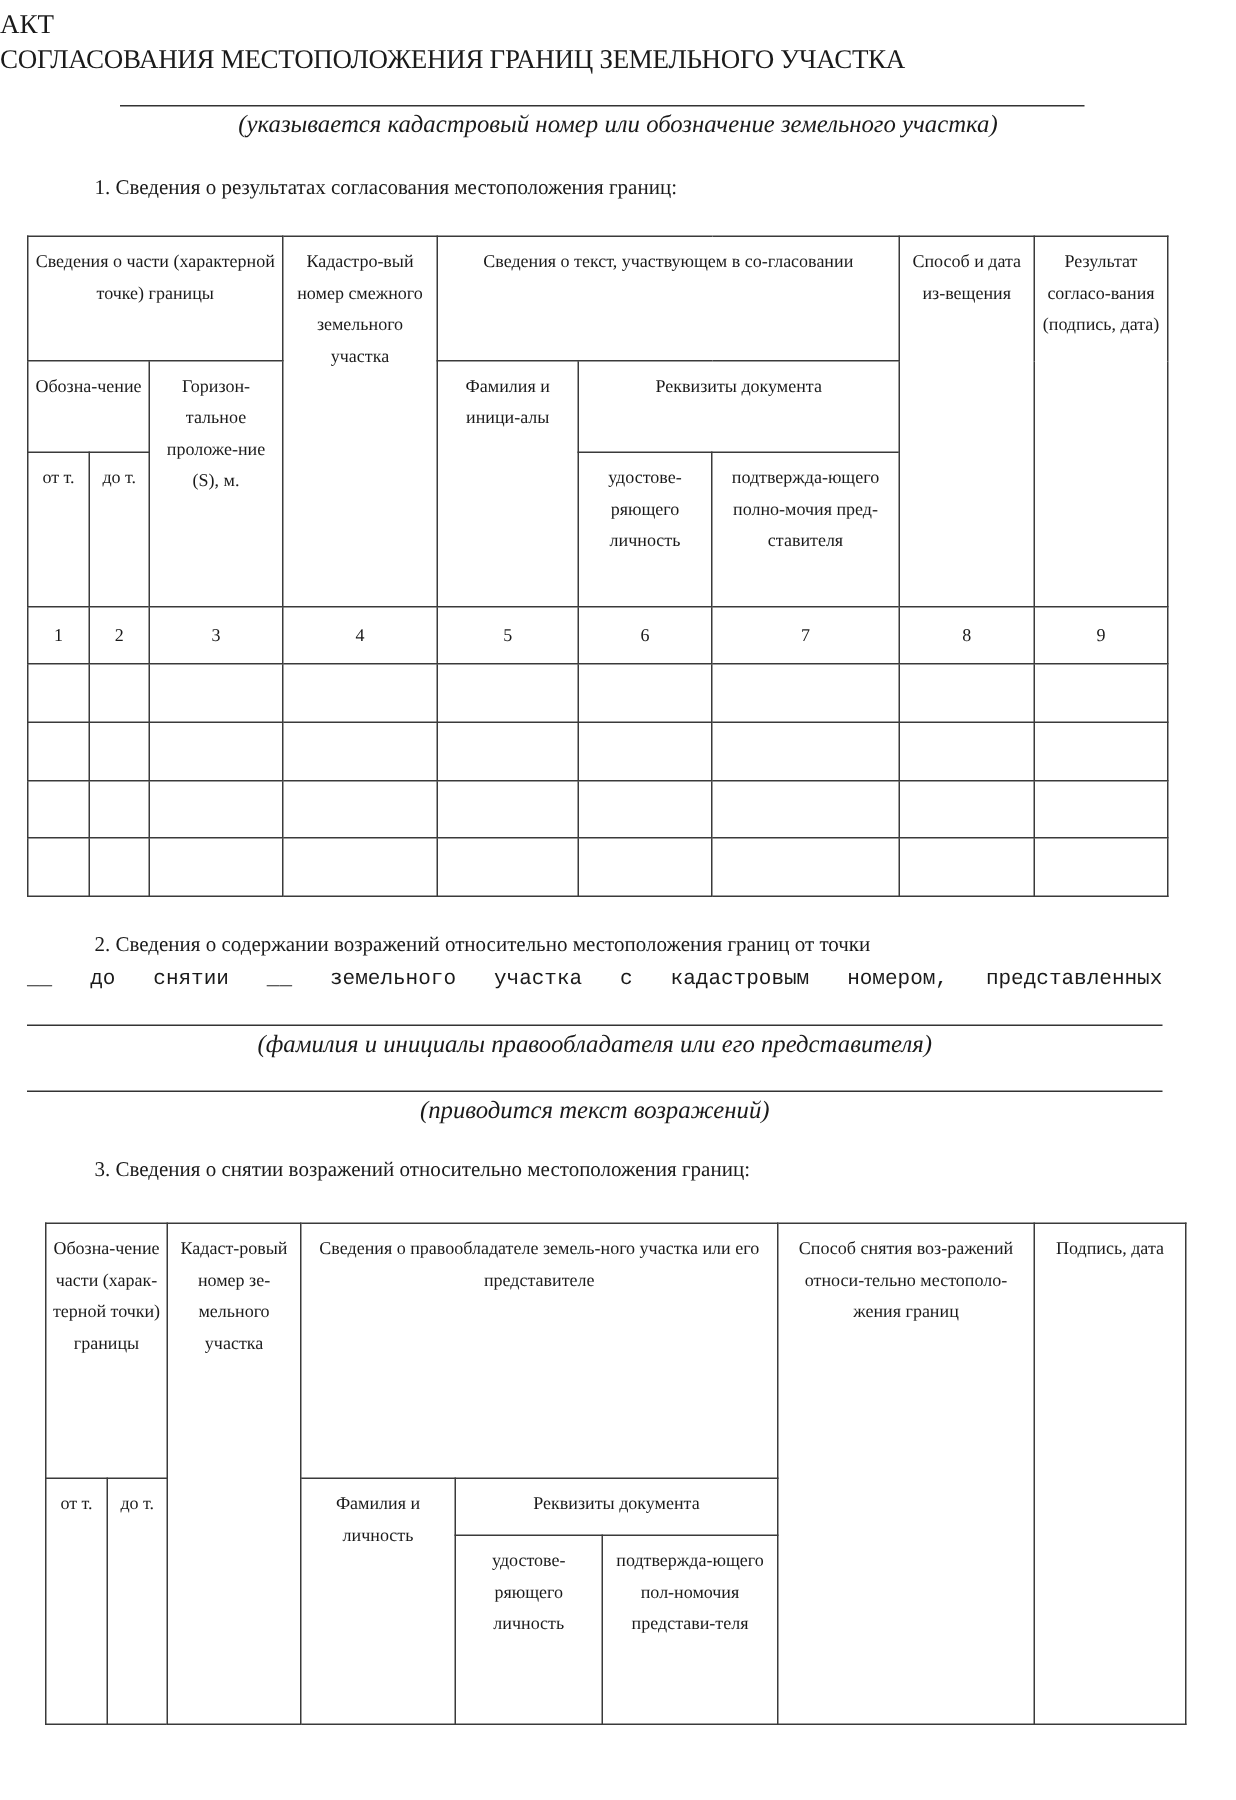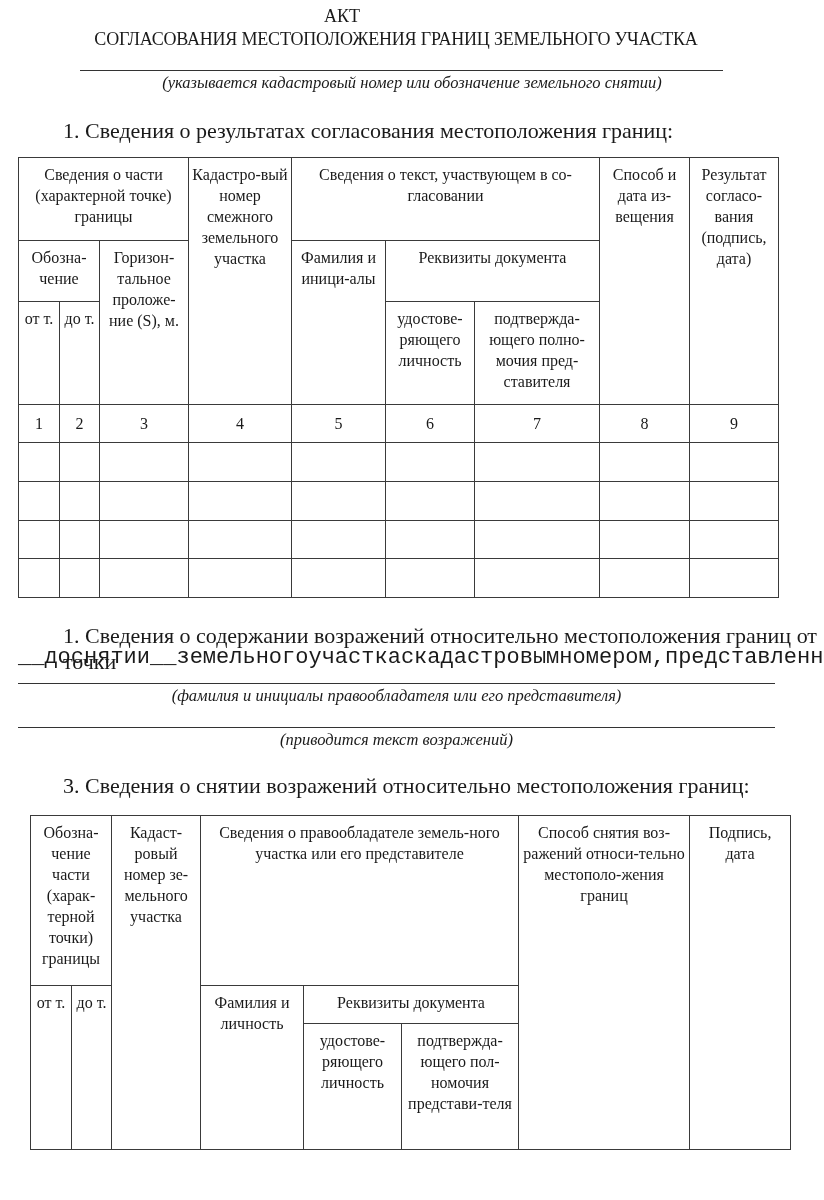--- a/index.html
+++ b/index.html
@@ -1,37 +1,37 @@
 <!DOCTYPE html>
 <html><head>
 <meta charset="utf-8">
 <style>
   html, body { margin: 0; padding: 0; background: #ffffff; }
   body { width: 824px; height: 1200px; position: relative; overflow: hidden;
          font-family: "Liberation Serif", "DejaVu Serif", serif; color: #1a1a1a; }
   .abs { position: absolute; }
-  .title1 { top: 6px; left: 0; width: 684px; text-align: center; font-size: 18px; }
-  .title2 { top: 29px; left: 0; width: 792px; text-align: center; font-size: 18px; letter-spacing: -0.2px; }
+  .title1 { top: 6px; left: 0; width: 684px; text-align: left; font-size: 18px; }
+  .title2 { top: 29px; left: 0; width: 792px; text-align: left; font-size: 18px; letter-spacing: -0.2px; }
   .hline { background: #333; height: 1px; }
   .caption { text-align: center; font-style: italic; font-size: 16.5px; }
-  .para { font-size: 22px; }
+  .para { font-size: 14px; }
   table.grid { position: absolute; border-collapse: collapse; table-layout: fixed;
-               font-family: "Liberation Serif", "DejaVu Serif", serif; font-size: 16px; line-height: 21px; }
+               font-family: "Liberation Serif", "DejaVu Serif", serif; font-size: 12px; line-height: 21px; }
   table.grid td { border: 1.5px solid #3a3a3a; text-align: center; vertical-align: top;
                   padding: 6px 3px 0 3px; overflow: hidden; }
   table.grid td.mid { vertical-align: middle; padding-top: 0; }
   .justify-line { display: flex; justify-content: space-between; width: 757px; font-family: Liberation Mono, monospace; }
 </style>
 </head>
 <body>
 
 <div class="abs title1">АКТ</div>
 <div class="abs title2">СОГЛАСОВАНИЯ МЕСТОПОЛОЖЕНИЯ ГРАНИЦ ЗЕМЕЛЬНОГО УЧАСТКА</div>
 <div class="abs hline" style="top:70px; left:80px; width:643px;"></div>
-<div class="abs caption" style="top:73px; left:0; width:824px;">(указывается кадастровый номер или обозначение земельного снятии)</div>
+<div class="abs caption" style="top:73px; left:0; width:824px;">(указывается кадастровый номер или обозначение земельного участка)</div>
 
 <div class="abs para" style="top:118px; left:63px;">1. Сведения о результатах согласования местоположения границ:</div>
 
 <table class="grid" style="top:157px; left:18px; width:760px;">
   <colgroup>
     <col style="width:41px">
       <col style="width:40px">
       <col style="width:89px">
       <col style="width:103px">
     <col style="width:94px">
@@ -111,21 +111,21 @@
     <td></td>
         <td></td>
         <td></td>
     <td></td>
         <td></td>
         <td></td>
   </tr>
 </tbody>
   </table>
 
-<div class="abs para" style="top:623px; left:63px;">1.  Сведения о содержании возражений относительно местоположения границ от точки</div>
+<div class="abs para" style="top:623px; left:63px;">2.  Сведения о содержании возражений относительно местоположения границ от точки</div>
 <div class="abs para justify-line" style="top:645px; left:18px;">
   <span>__</span>
   <span>до</span>
   <span>снятии</span>
   <span>__</span>
   <span>земельного</span>
   <span>участка</span>
   <span>с</span>
   <span>кадастровым</span>
   <span>номером,</span>

